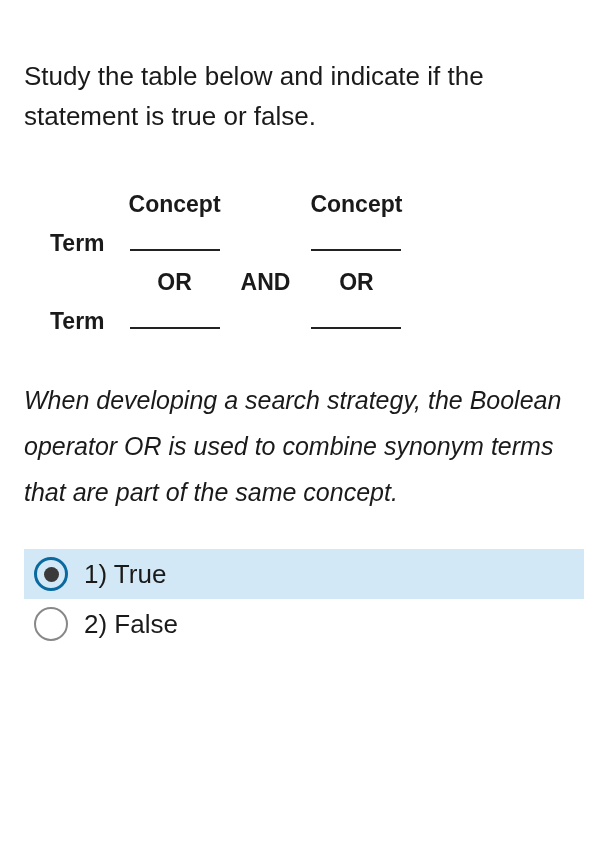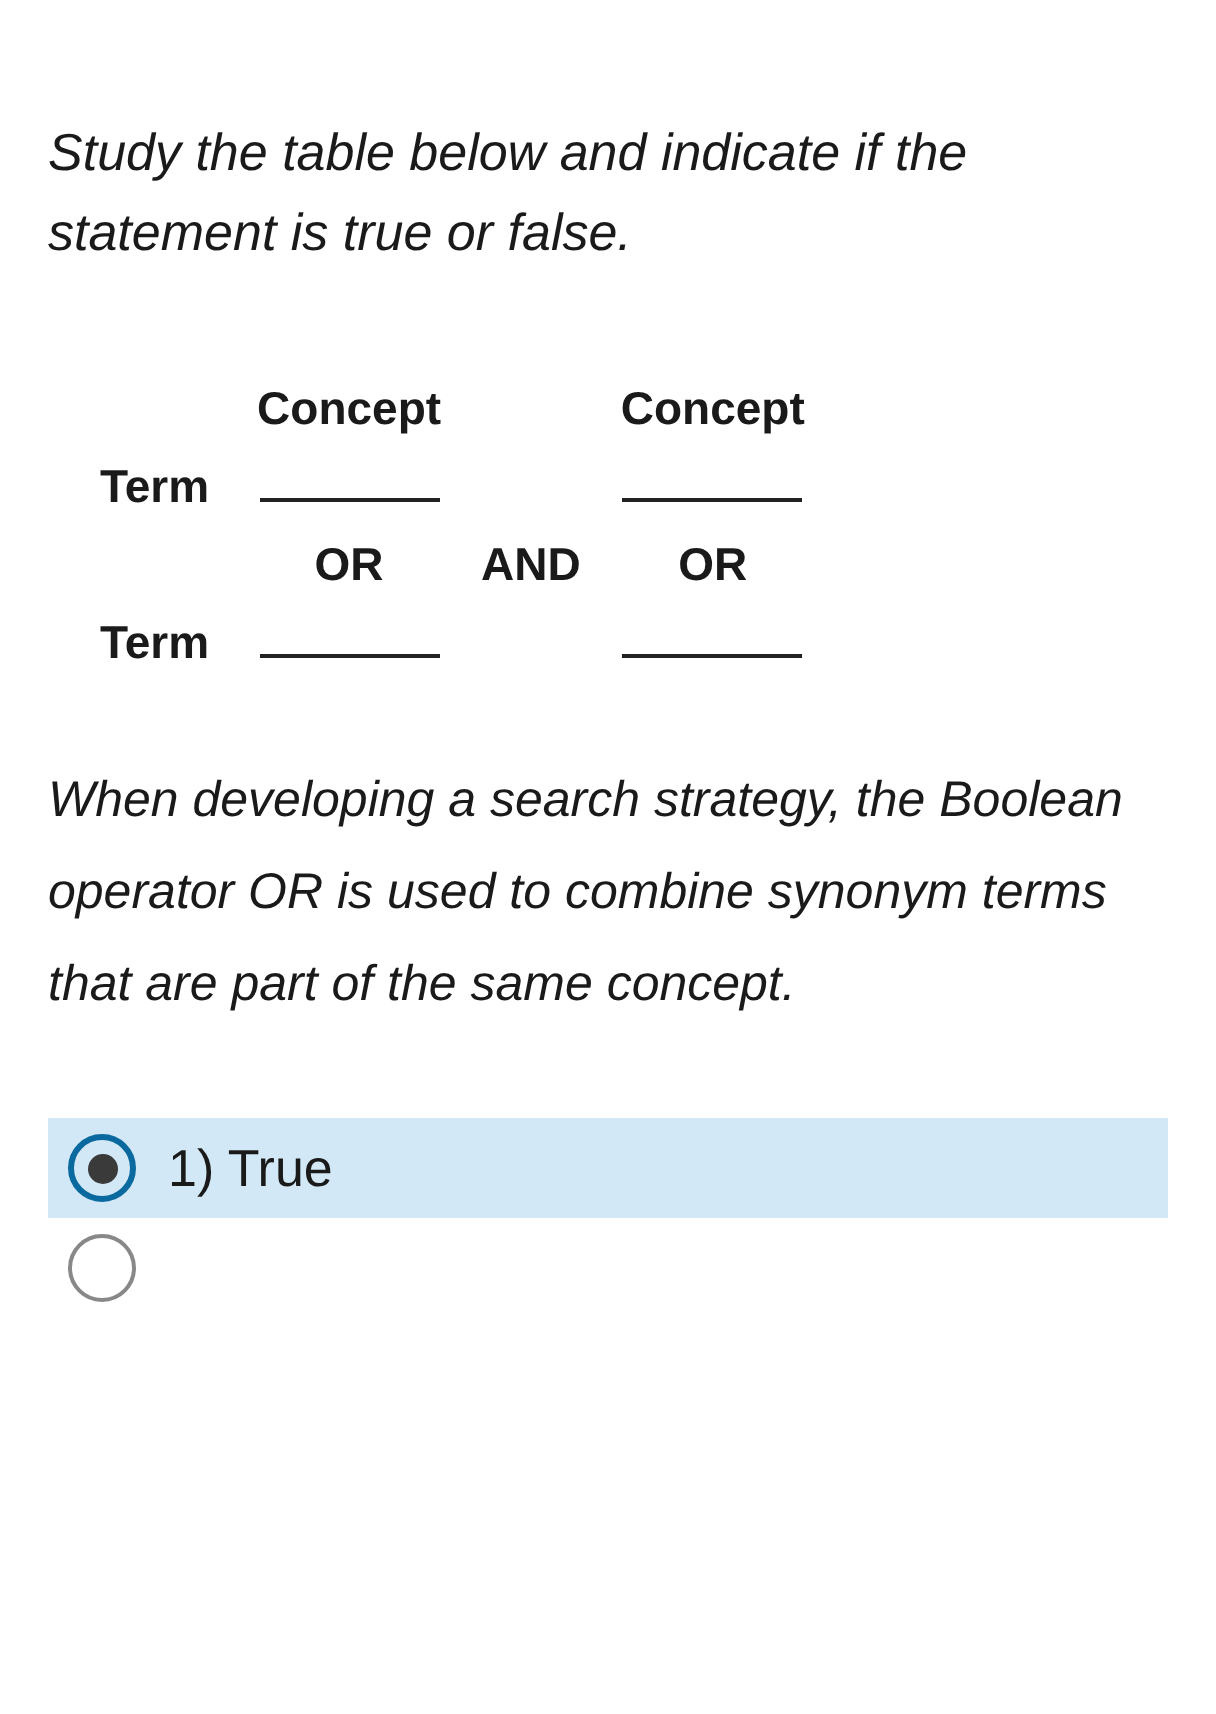--- a/index.html
+++ b/index.html
@@ -8,21 +8,20 @@
     height: 857px;
     background: #fff;
     font-family: Arial, Helvetica, sans-serif;
     color: #1a1a1a;
     padding: 56px 24px 24px 24px;
   }
   .question-text {
     font-size: 26px;
     line-height: 1.55;
     font-weight: 400;
-    font-style: italic;
   }
   .table-wrap {
     margin: 48px 0 36px 0;
     padding-left: 12px;
   }
   table {
     border-collapse: collapse;
   }
   td, th {
     font-size: 23px;
@@ -48,21 +47,21 @@
     margin-top: 40px;
   }
   .statement {
     font-size: 25px;
     line-height: 1.85;
     margin-top: 28px;
     font-weight: 400;
     font-style: italic;
   }
   .options {
-    margin-top: 44px;
+    margin-top: 34px;
   }
   .option {
     display: flex;
     align-items: center;
     font-size: 26px;
     padding: 8px 10px;
     cursor: pointer;
   }
   .option.selected {
     background: #d3e8f6;
@@ -129,14 +128,15 @@
 
 <div class="options">
   <div class="option selected">
     <span class="radio">
       <span class="radio-dot"></span>
     </span>
     <span>1) True</span>
   </div>
   <div class="option">
     <span class="radio"></span>
+    <span>2) False</span>
   </div>
 </div>
 
 </body></html>

